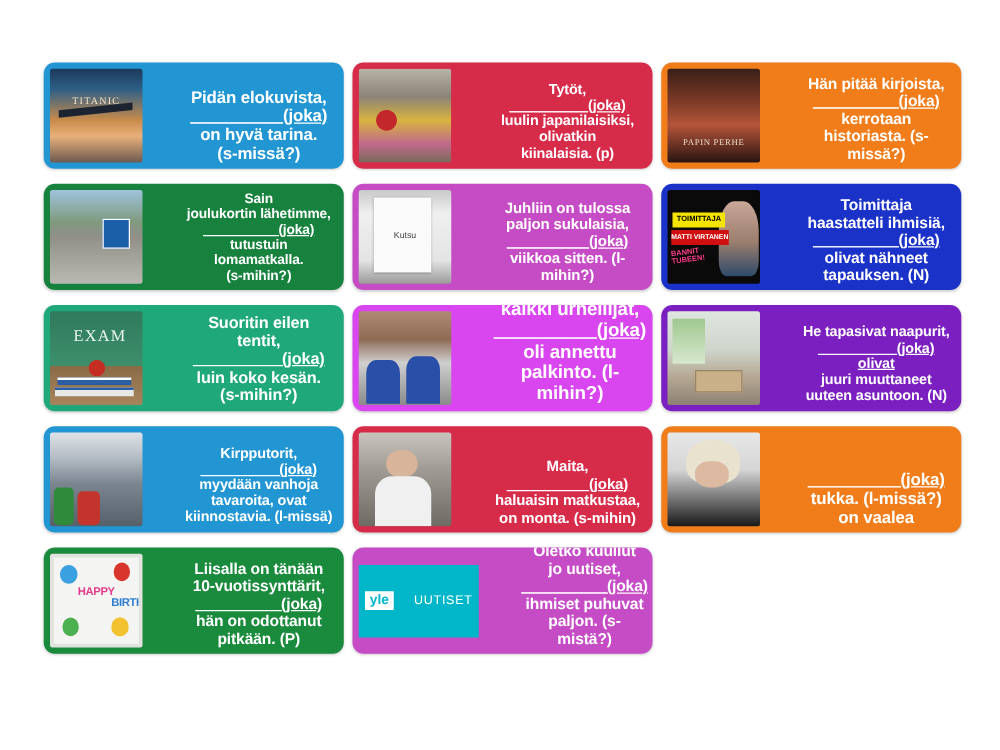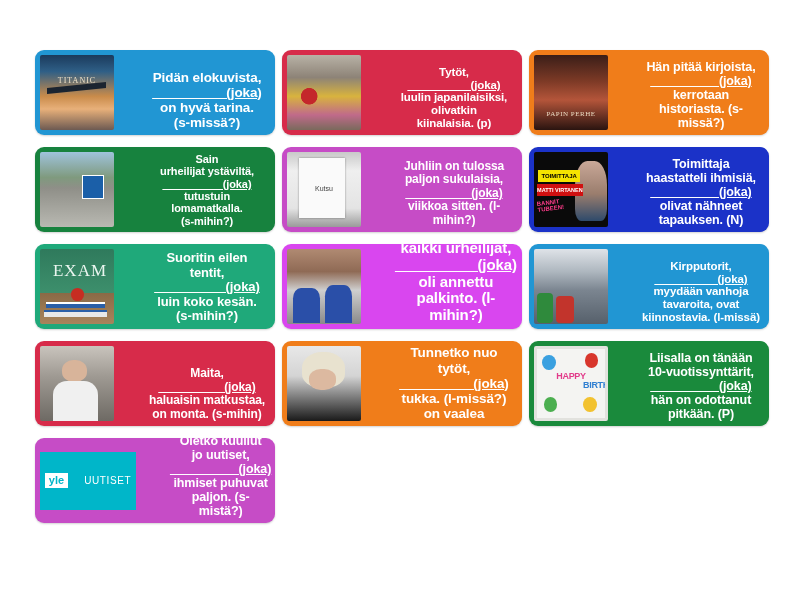--- a/index.html
+++ b/index.html
@@ -127,21 +127,21 @@
   .t-toimittaja .face{
     position:absolute;right:2%;top:12%;width:42%;height:80%;
     background:linear-gradient(180deg,#c9a898 0%,#9a7d6d 55%,#2e4a6b 100%);
     border-radius:40% 40% 20% 20%;
   }
   .t-exam {
     background: linear-gradient(180deg,#2f7a5c 0%,#3d8f6c 58%,#8a6a46 59%,#a8845c 100%);
   }
   .t-exam .exam-word{
     position:absolute;left:6px;right:0;top:16%;text-align:center;
-    color:#eaf5ef;font-size:17px;font-family:"Liberation Serif",serif;
+    color:#eaf5ef;font-size:13px;font-family:"Liberation Serif",serif;
     letter-spacing:1px;
   }
   .t-exam .apple{
     position:absolute;left:42%;top:52%;width:17%;height:17%;
     background:#c62d22;border-radius:50%;
   }
   .t-exam .book{
     position:absolute;left:8%;top:70%;width:80%;height:9%;
     background:#2a5fa8;border-top:2px solid #fff;
   }
@@ -272,21 +272,21 @@
         <span class="ln blank">__________(joka)</span>
         <span class="ln">kerrotaan</span>
         <span class="ln">historiasta. (s-missä?)</span>
       </div>
     </div>
 
     <div class="card" style="background:#17823e; font-size:11px;">
       <div class="thumb t-road"></div>
       <div class="card-text">
         <span class="ln">Sain</span>
-        <span class="ln">urheilijat ystäviltä,</span>
+        <span class="ln">joulukortin lähetimme,</span>
         <span class="ln blank">__________(joka)</span>
         <span class="ln">tutustuin</span>
         <span class="ln">lomamatkalla.</span>
         <span class="ln">(s-mihin?)</span>
       </div>
     </div>
 
     <div class="card" style="background:#c64cc6; font-size:12px;">
       <div class="thumb t-kutsu"></div>
       <div class="card-text">
@@ -332,20 +332,29 @@
       <div class="thumb t-athletes"></div>
       <div class="card-text">
         <span class="ln">Paikalla oli</span>
         <span class="ln">kaikki urheilijat,</span>
         <span class="ln blank">__________(joka)</span>
         <span class="ln">oli annettu</span>
         <span class="ln">palkinto. (l-mihin?)</span>
       </div>
     </div>
 
+    <div class="card" style="background:#7b1fc0; font-size:11.5px;">
+      <div class="thumb t-apartment"></div>
+      <div class="card-text">
+        <span class="ln">He tapasivat naapurit,</span>
+        <span class="ln blank">__________(joka) olivat</span>
+        <span class="ln">juuri muuttaneet</span>
+        <span class="ln">uuteen asuntoon. (N)</span>
+      </div>
+    </div>
 
     <div class="card" style="background:#2196d3; font-size:11.5px;">
       <div class="thumb t-flea"></div>
       <div class="card-text">
         <span class="ln">Kirpputorit,</span>
         <span class="ln blank">__________(joka)</span>
         <span class="ln">myydään vanhoja</span>
         <span class="ln">tavaroita, ovat</span>
         <span class="ln">kiinnostavia. (l-missä)</span>
       </div>
@@ -357,21 +366,20 @@
         <span class="ln">Maita,</span>
         <span class="ln blank">__________(joka)</span>
         <span class="ln">haluaisin matkustaa,</span>
         <span class="ln">on monta. (s-mihin)</span>
       </div>
     </div>
 
     <div class="card" style="background:#f07d1a; font-size:13.5px;">
       <div class="thumb t-blonde"></div>
       <div class="card-text">
-        <span class="ln">Tunnetko nuo tytöt,</span>
         <span class="ln blank">__________(joka)</span>
         <span class="ln">tukka. (l-missä?)</span>
         <span class="ln">on vaalea</span>
       </div>
     </div>
 
     <div class="card" style="background:#1a8a3c; font-size:12.5px;">
       <div class="thumb t-birthday">
         <span class="b1"></span>
         <span class="b2"></span>

